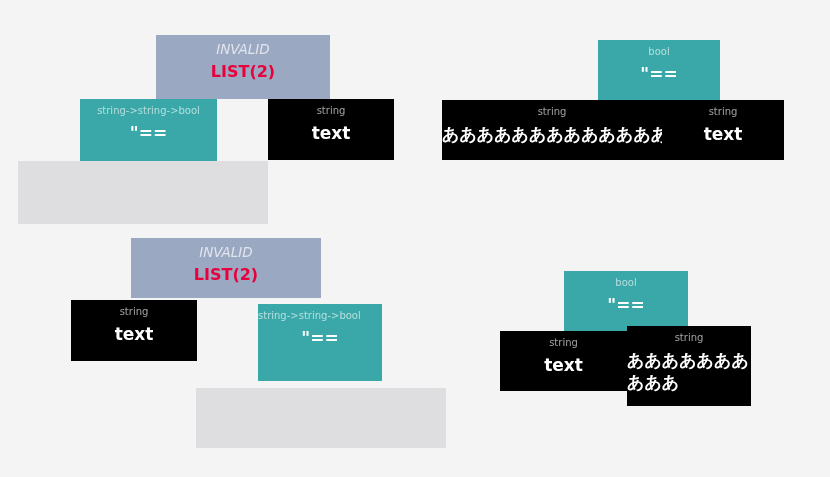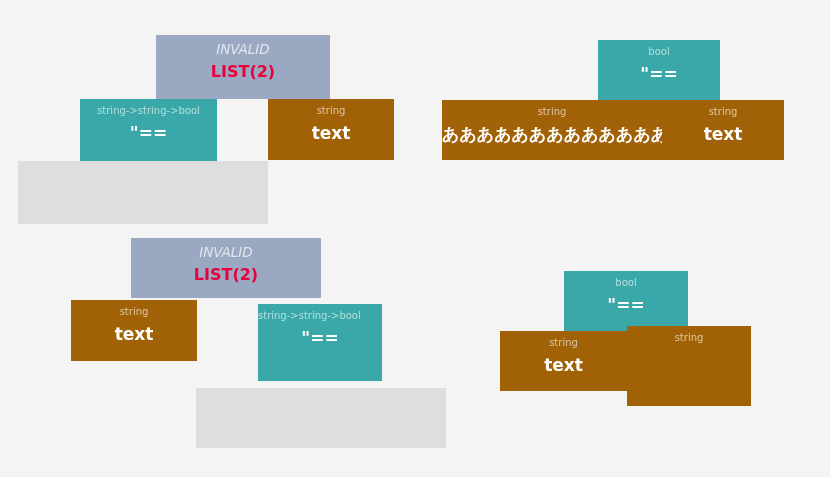--- a/index.html
+++ b/index.html
@@ -28,21 +28,21 @@
   }
   .node .val{
     display:block;
     font-size:17px;
     line-height:1.3;
     color:#ffffff;
     font-weight:bold;
     margin-top:4px;
   }
   .node.teal{background:#3aa8a8;}
-  .node.blue{background:#a16207;}
+  .node.blue{background:#000000;}
   .node.invalid{background:#9aa8c2;}
   .node.blank{background:#dedee0;}
 
   
   .node.invalid .type{
     font-style:italic;
     color:rgba(255,255,255,0.70);
     font-size:13.5px;
   }
   .node.invalid .val{
@@ -114,15 +114,16 @@
       <div class="node teal" style="left: 564px; top: 271px; width: 124px; height: 60px;">
         <span class="type">bool</span>
         <span class="val">"==</span>
       </div>
       <div class="node blue" style="left: 500px; top: 331px; width: 127px; height: 60px;">
         <span class="type">string</span>
         <span class="val">text</span>
       </div>
       <div class="node blue wrap val-left" style="left: 627px; top: 326px; width: 124px; height: 80px;">
         <span class="type">string</span>
+        <span class="val">ああああああああああ</span>
       </div>
     </div>
   </div>
 
 </body></html>

